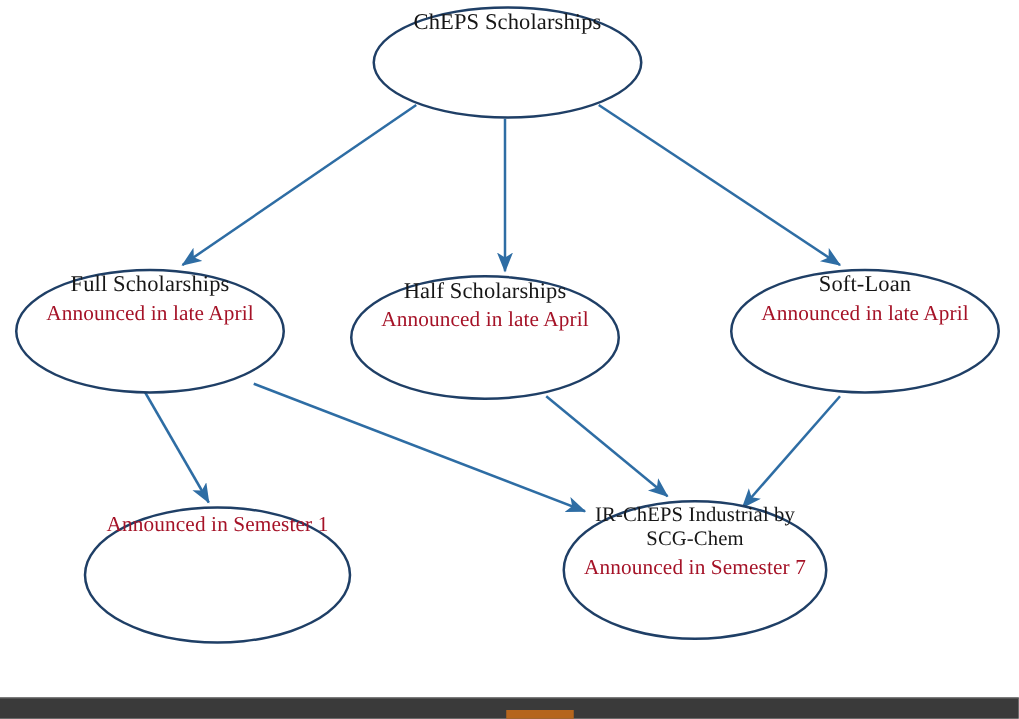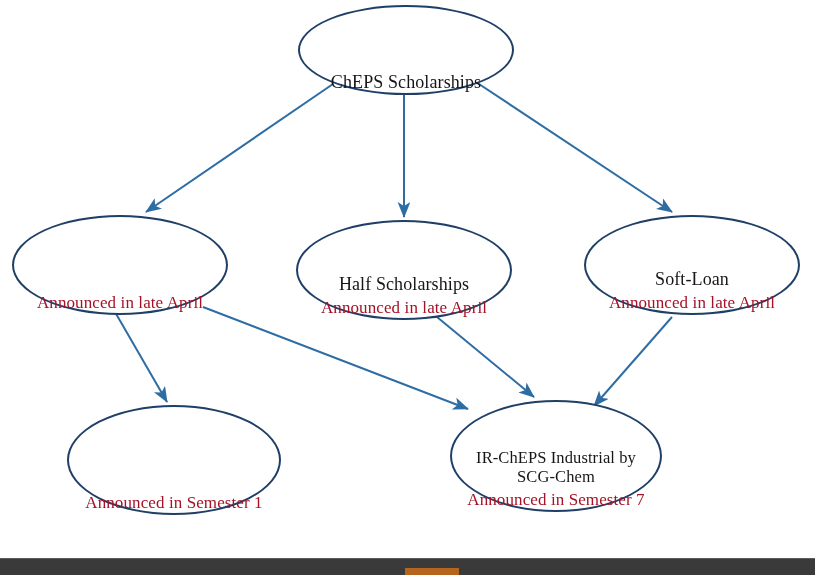--- a/index.html
+++ b/index.html
@@ -28,39 +28,39 @@
   }
   .node {
     position: absolute;
     box-sizing: border-box;
     border: 2px solid #1f3f66;
     border-radius: 50%;
     background: #ffffff;
     display: flex;
     flex-direction: column;
     align-items: center;
-    justify-content: flex-end;
+    justify-content: flex-start;
     text-align: center;
     line-height: 1.18;
   }
   .node-title {
     color: #161616;
     font-size: 17px;
     letter-spacing: 0.1px;
     white-space: pre-line;
   }
   .node-sub {
     color: #a51227;
     font-size: 17px;
     margin-top: 3px;
     letter-spacing: 0.1px;
   }
   #node-root  { left: 298px; top: 5px;   width: 216px; height: 90px; }
   #node-full  { left: 12px;  top: 215px; width: 216px; height: 100px; }
-  #node-half  { left: 296px; top: 220px; width: 216px; height: 100px; }
+  #node-half  { left: 280px; top: 220px; width: 216px; height: 100px; }
   #node-soft  { left: 584px; top: 215px; width: 216px; height: 100px; }
   #node-ind   { left: 67px;  top: 405px; width: 214px; height: 110px; }
   #node-ir    { left: 450px; top: 400px; width: 212px; height: 112px; }
 
   #node-root .node-title { font-size: 18px; }
   #node-full .node-title,
   #node-half .node-title,
   #node-soft .node-title { font-size: 18px; }
   #node-ind .node-title,
   #node-ir  .node-title  { font-size: 16.5px; }
@@ -103,20 +103,21 @@
       <line x1="437" y1="317" x2="534" y2="397"></line>
       <line x1="672" y1="317" x2="594" y2="406"></line>
     </g>
   </svg>
 
   <div class="node" id="node-root">
     <div class="node-title">ChEPS Scholarships</div>
   </div>
 
   <div class="node" id="node-full">
+    <div class="node-title">Full Scholarships</div>
     <div class="node-sub">Announced in late April</div>
   </div>
 
   <div class="node" id="node-half">
     <div class="node-title">Half Scholarships</div>
     <div class="node-sub">Announced in late April</div>
   </div>
 
   <div class="node" id="node-soft">
     <div class="node-title">Soft-Loan</div>

